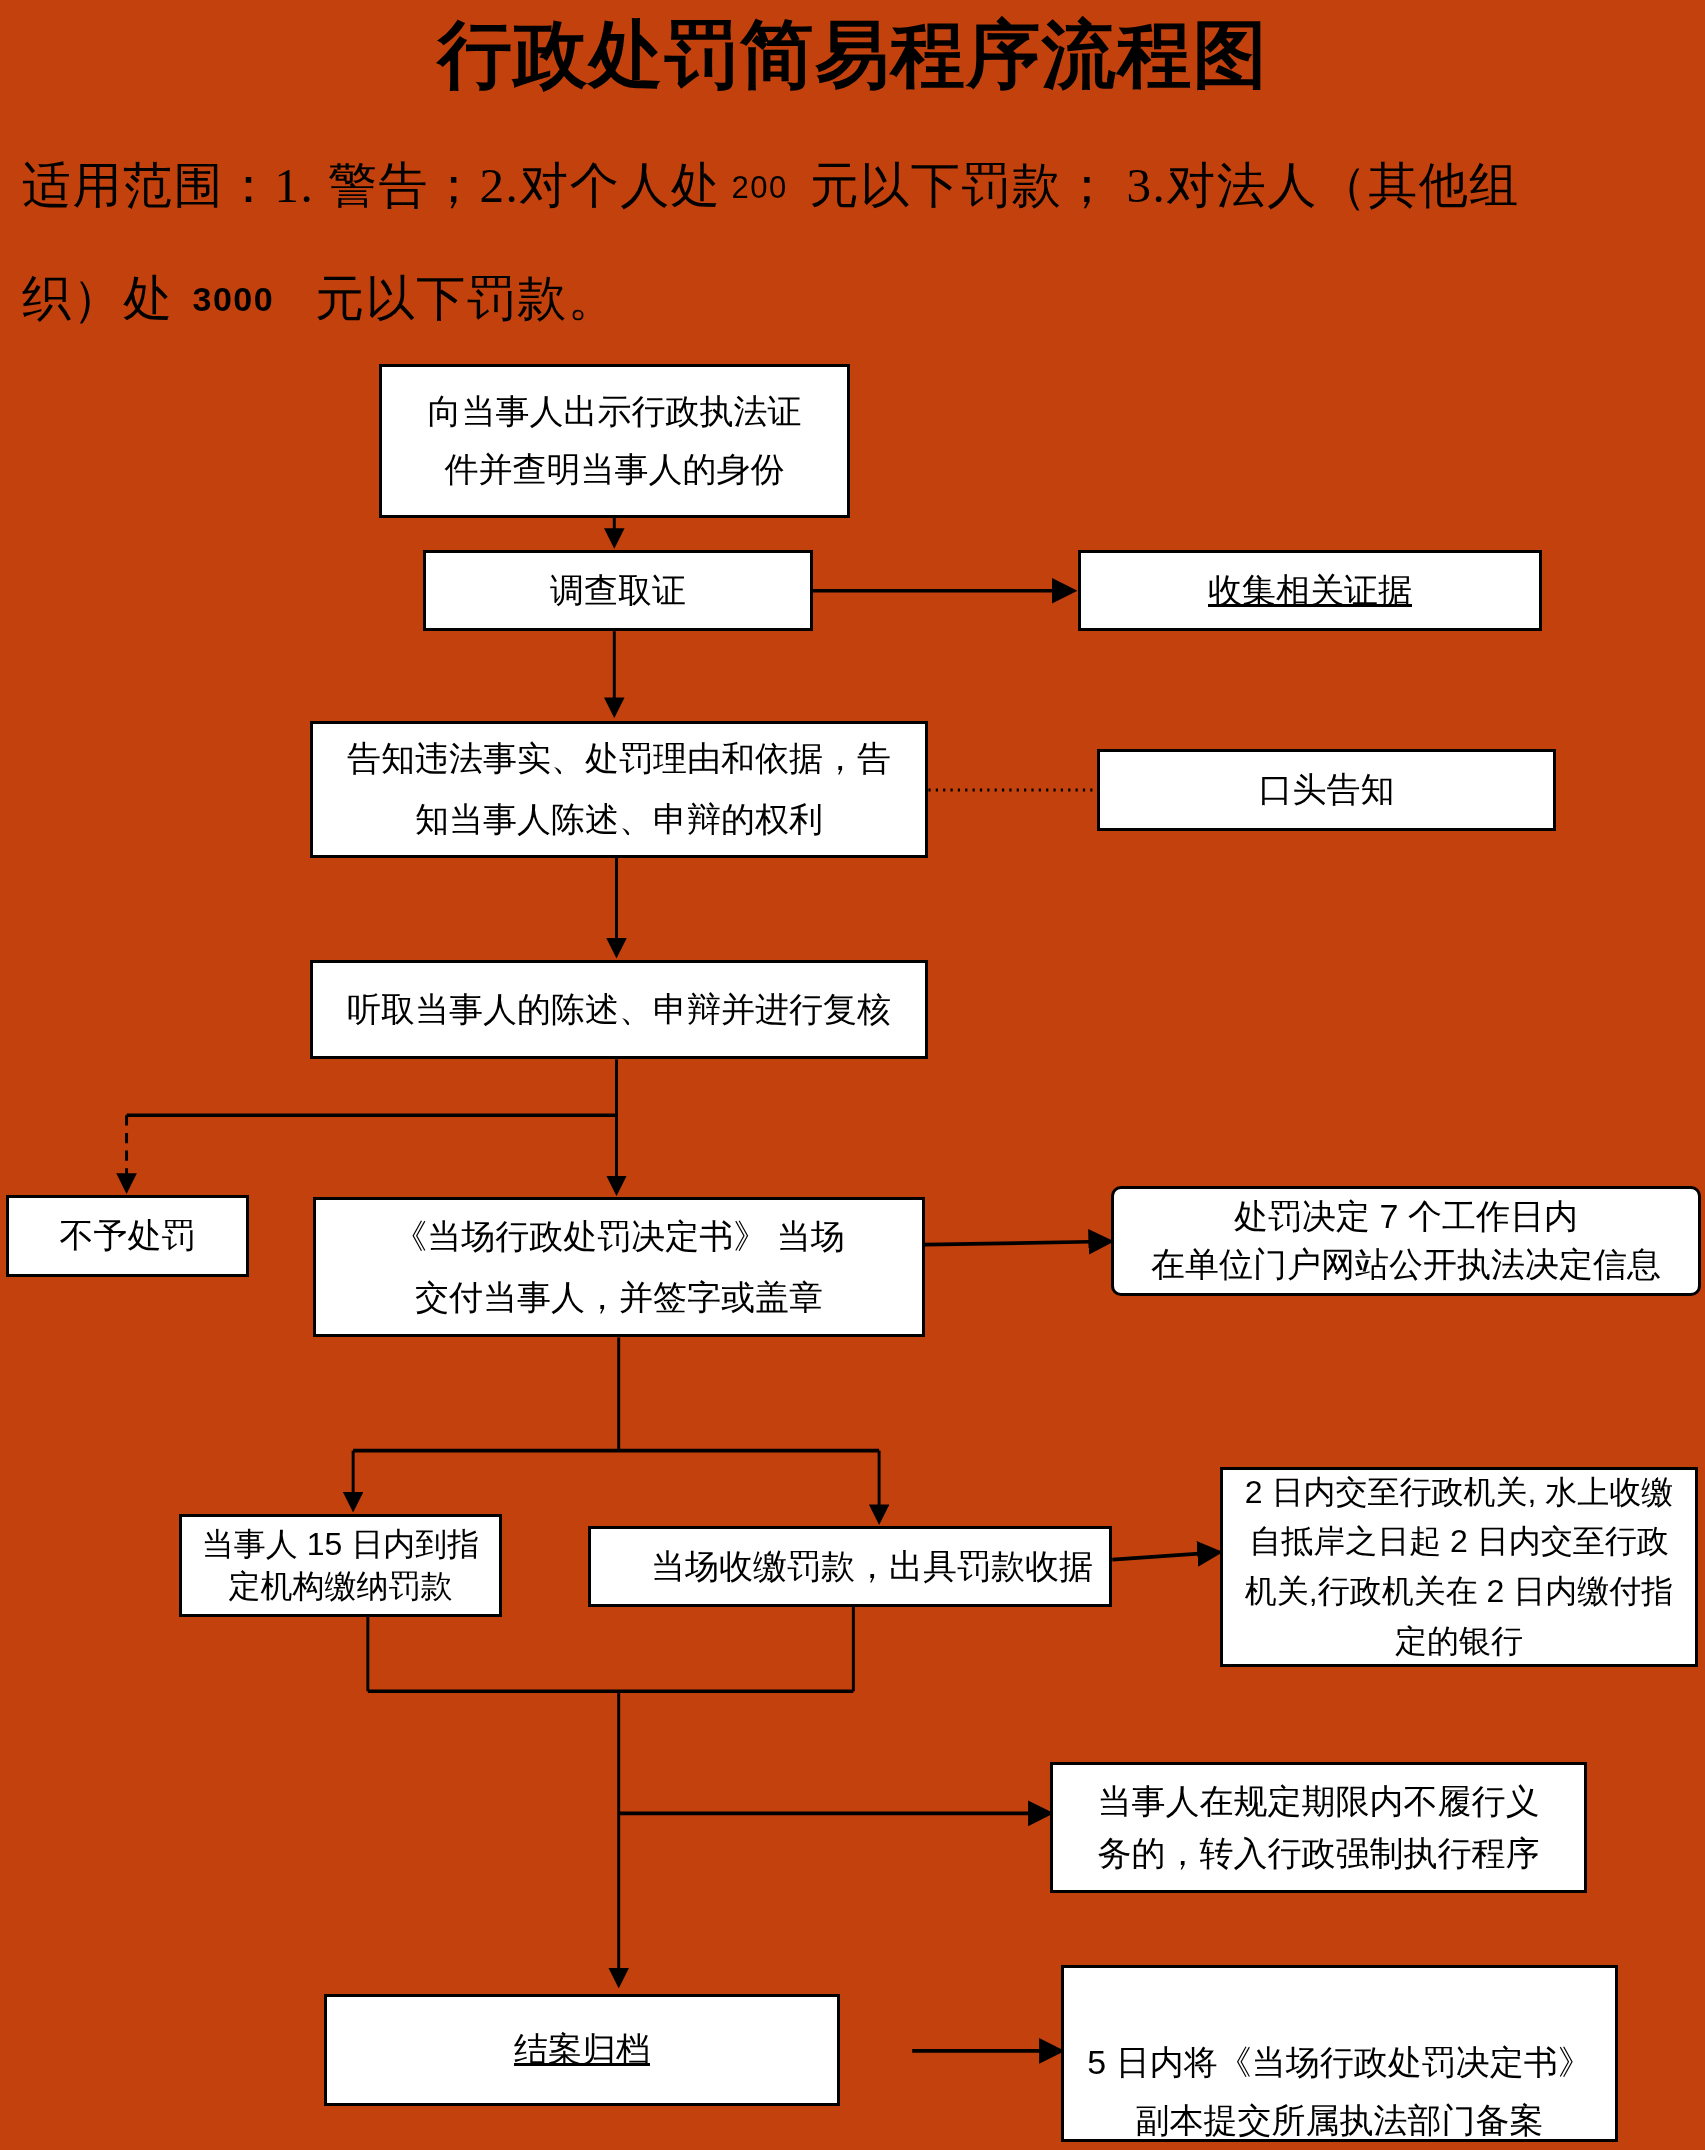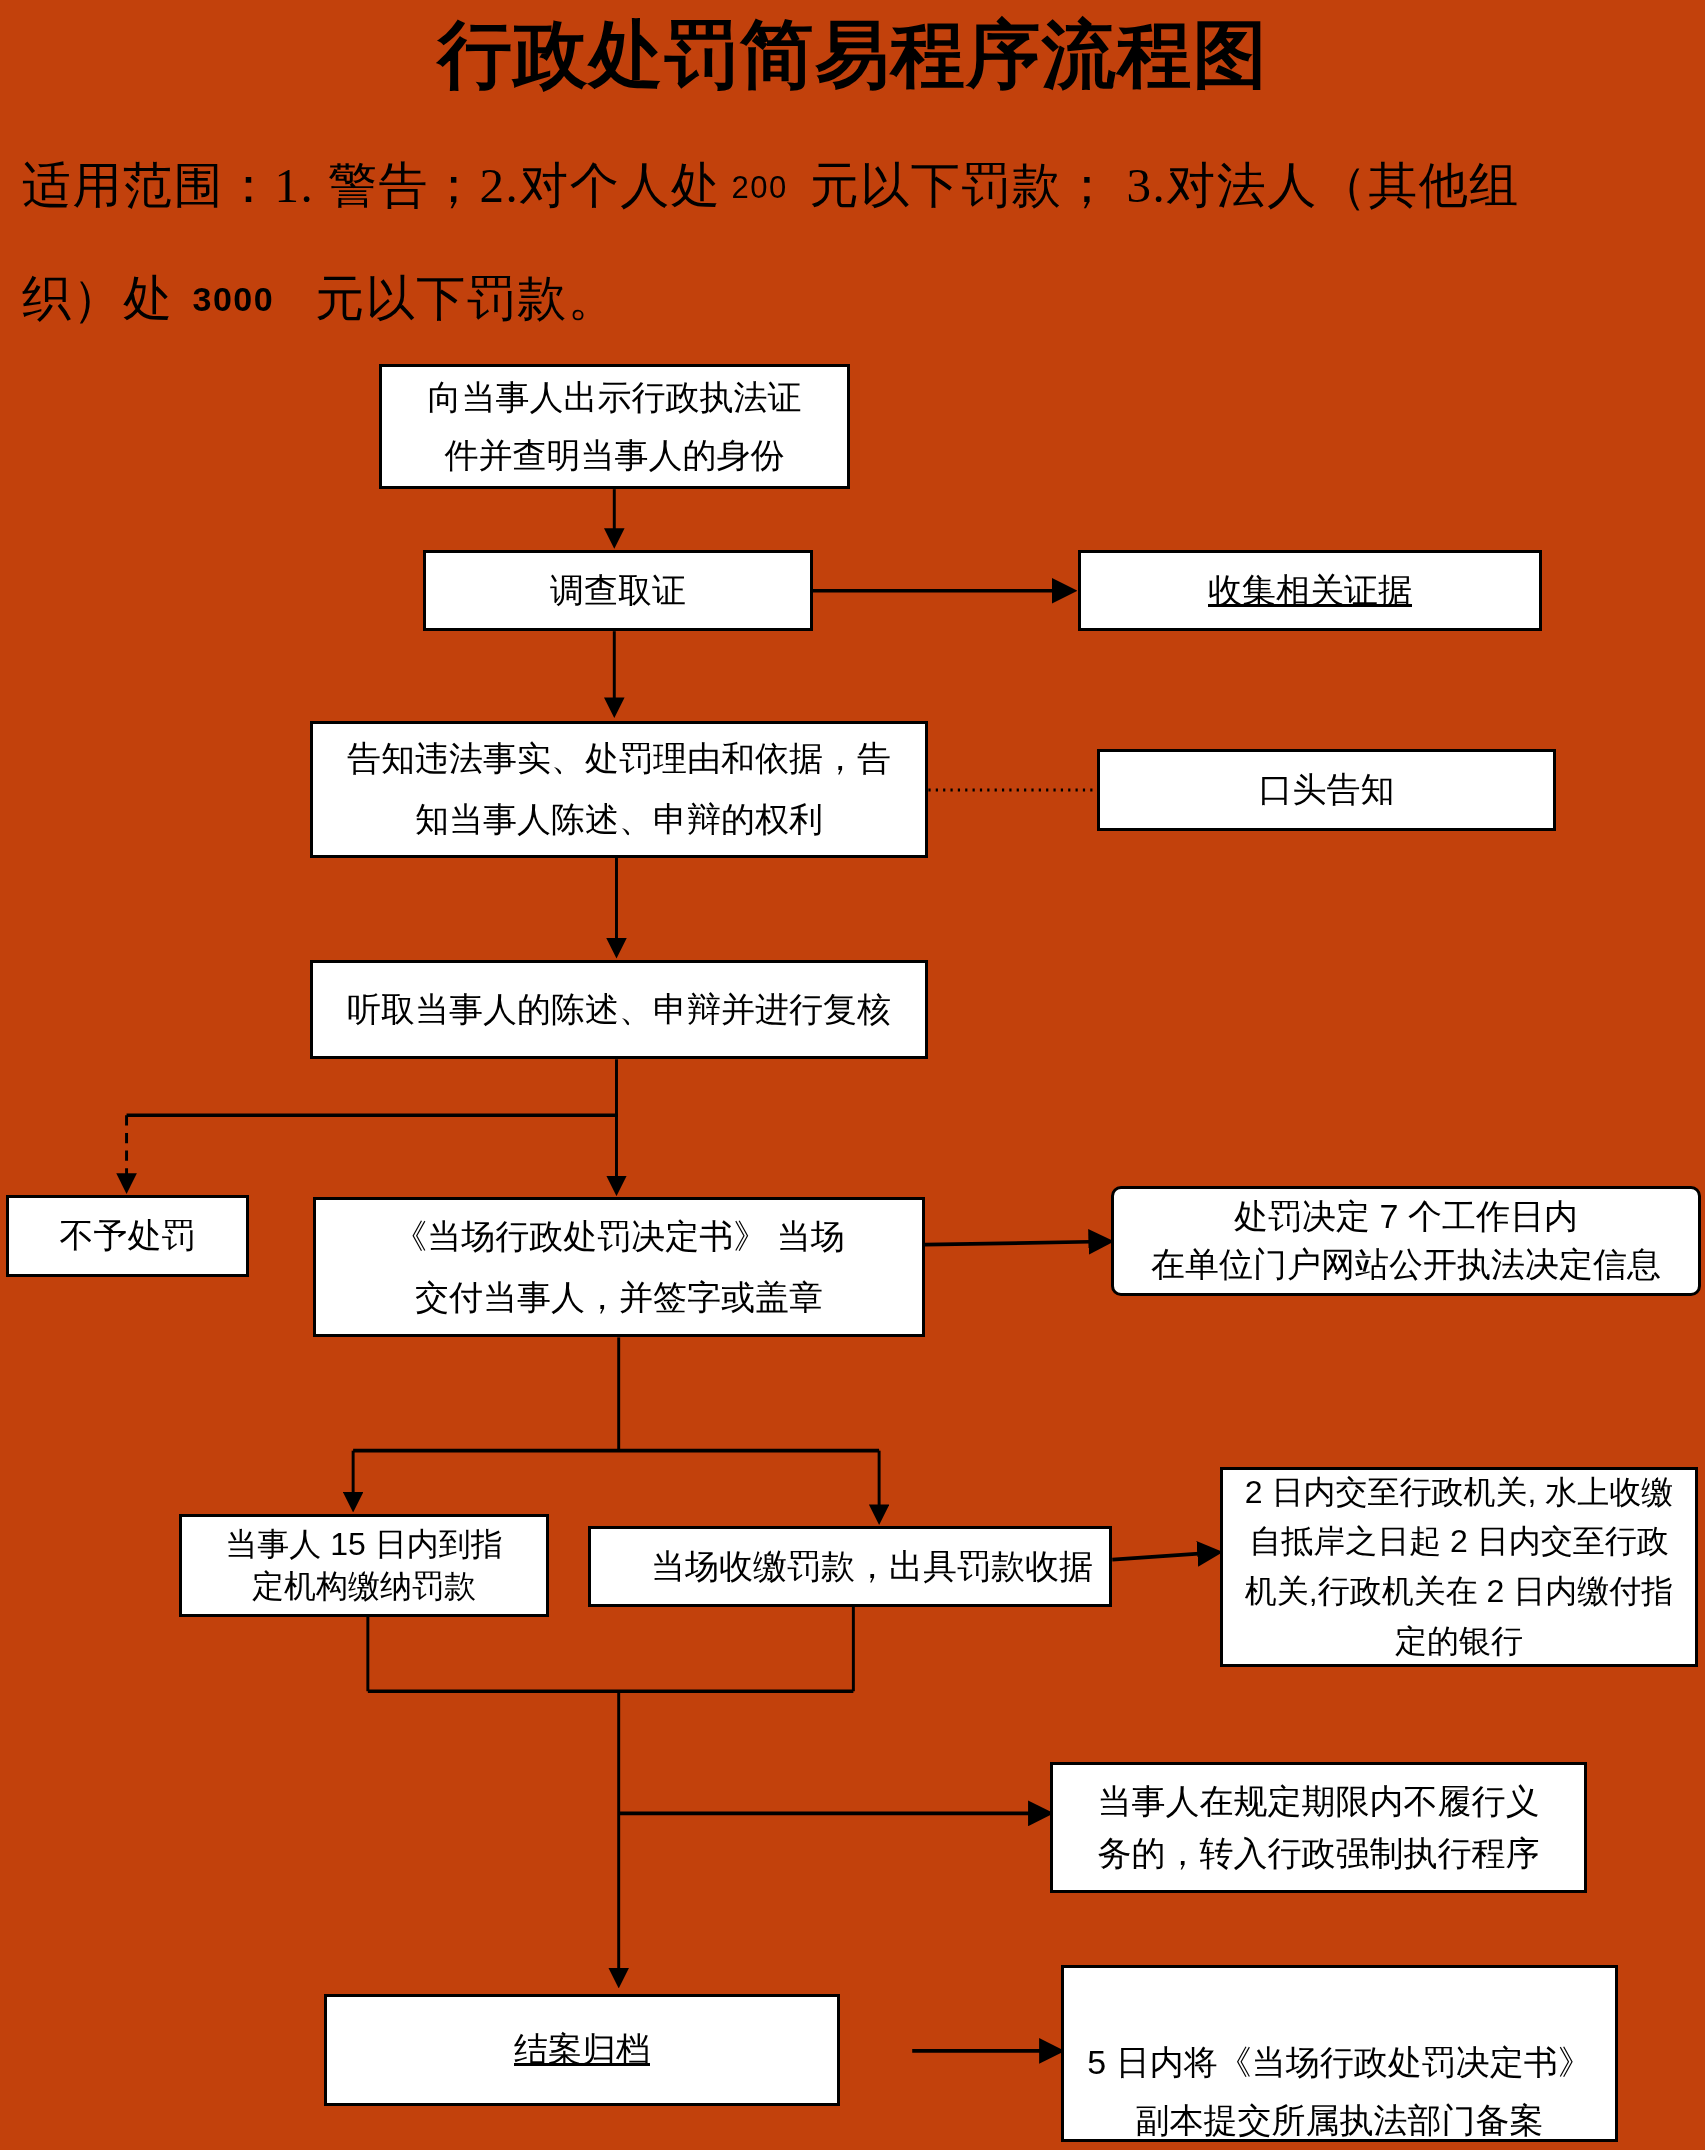--- a/index.html
+++ b/index.html
@@ -98,21 +98,21 @@
     <line x1="1195" y1="1972" x2="1195" y2="2047" stroke="#000" stroke-width="4" marker-end="url(#ah)"></line>
     <line x1="1512" y1="2120" x2="1630" y2="2112" stroke="#000" stroke-width="5" marker-end="url(#ah)"></line>
     <line x1="500" y1="2196" x2="500" y2="2299" stroke="#000" stroke-width="4"></line>
     <line x1="1160" y1="2183" x2="1160" y2="2299" stroke="#000" stroke-width="4"></line>
     <line x1="500" y1="2299" x2="1160" y2="2299" stroke="#000" stroke-width="5"></line>
     <line x1="841" y1="2299" x2="841" y2="2677" stroke="#000" stroke-width="4" marker-end="url(#ah)"></line>
     <line x1="841" y1="2465" x2="1400" y2="2465" stroke="#000" stroke-width="5" marker-end="url(#ah)"></line>
     <line x1="1240" y1="2788" x2="1415" y2="2788" stroke="#000" stroke-width="5" marker-end="url(#ah)"></line>
   </svg>
 
-  <div class="box" id="box-credentials" style="left:379px; top:364px; width:471px; height:125px;">
+  <div class="box" id="box-credentials" style="left:379px; top:364px; width:471px; height:154px;">
     <div class="bl">向当事人出示行政执法证</div>
     <div class="bl">件并查明当事人的身份</div>
   </div>
 
   <div class="box" id="box-investigate" style="left:423px; top:550px; width:390px; height:81px;">
     <div class="bl">调查取证</div>
   </div>
 
   <div class="box" id="box-collect" style="left:1078px; top:550px; width:464px; height:81px;text-decoration:underline;">
     <div class="bl">收集相关证据</div>
@@ -138,21 +138,21 @@
   <div class="box" id="box-decision" style="left:313px; top:1197px; width:612px; height:140px;">
     <div class="bl">《当场行政处罚决定书》 当场</div>
     <div class="bl">交付当事人，并签字或盖章</div>
   </div>
 
   <div class="box" id="box-publish" style="left:1111px; top:1186px; width:590px; height:110px;border-radius:10px;">
     <div class="bl">处罚决定 7 个工作日内</div>
     <div class="bl">在单位门户网站公开执法决定信息</div>
   </div>
 
-  <div class="box" id="box-pay15" style="left:179px; top:1514px; width:370px; height:103px;">
+  <div class="box" id="box-pay15" style="left:179px; top:1514px; width:323px; height:103px;">
     <div class="bl">当事人 15 日内到指</div>
     <div class="bl">定机构缴纳罚款</div>
   </div>
 
   <div class="box" id="box-onsite" style="left:588px; top:1526px; width:524px; height:81px;padding-left:44px;">
     <div class="bl">当场收缴罚款，出具罚款收据</div>
   </div>
 
   <div class="box" id="box-remit" style="left:1220px; top:1467px; width:478px; height:200px;">
     <div class="bl">2 日内交至行政机关, 水上收缴</div>

